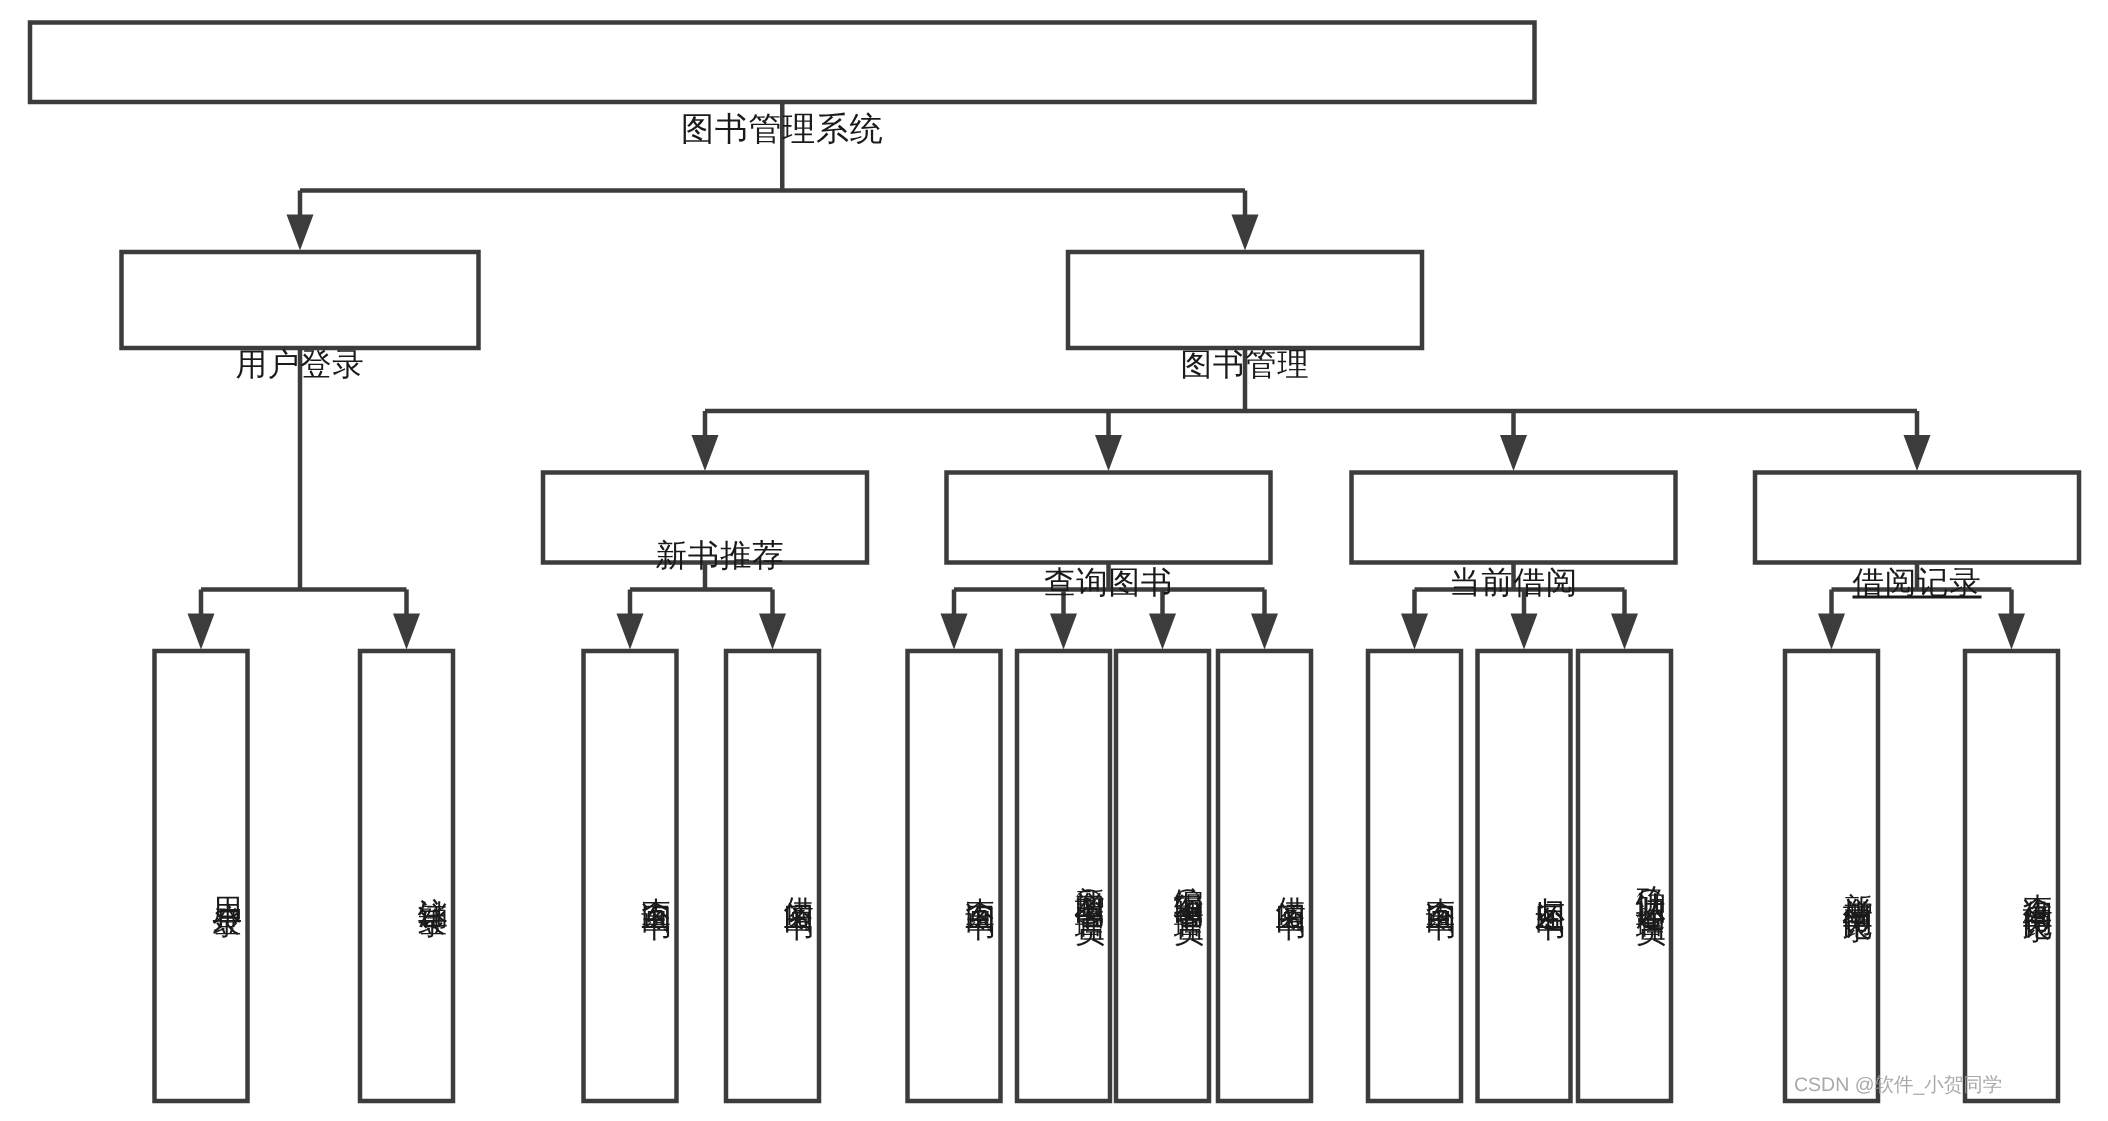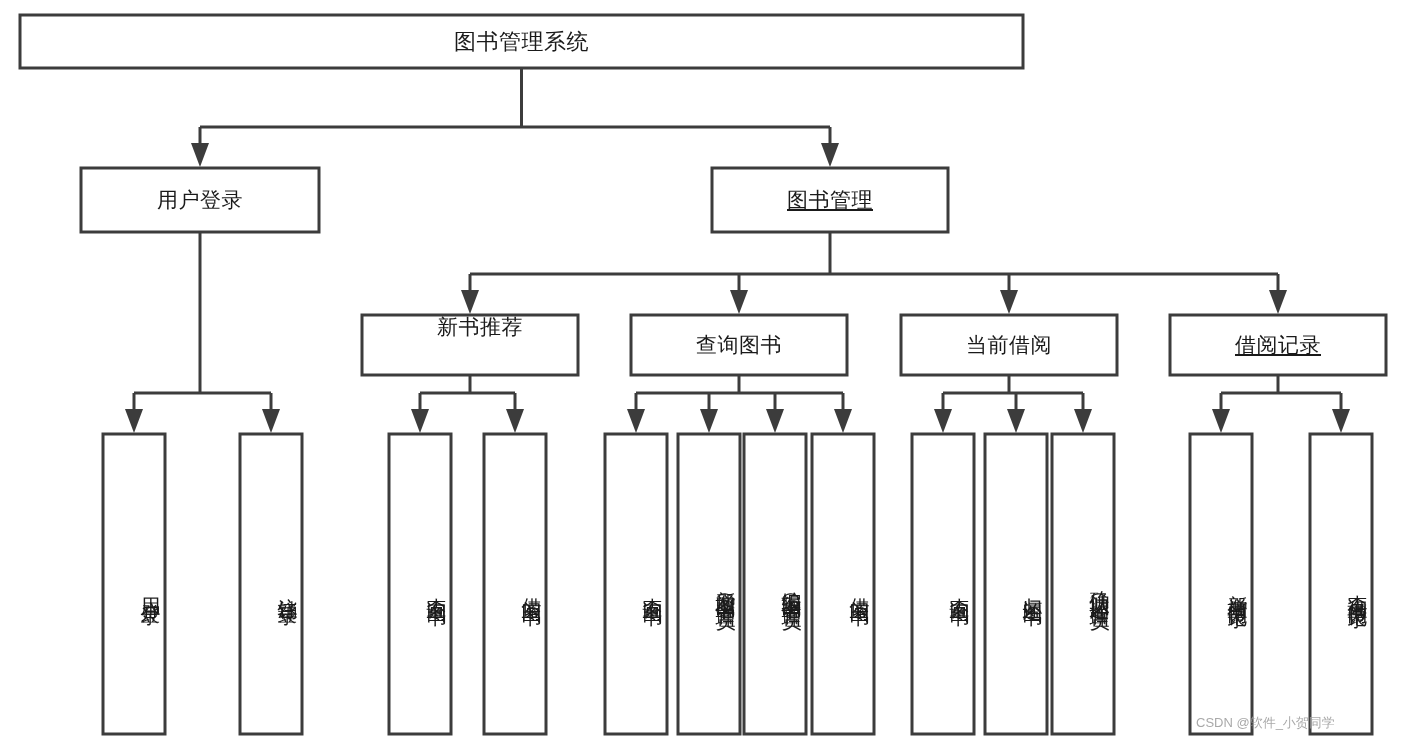--- a/index.html
+++ b/index.html
@@ -43,20 +43,21 @@
     align-items: center;
     justify-content: center;
     color: #1a1a1a;
     font-family: "Liberation Sans", "DejaVu Sans", sans-serif;
     pointer-events: none;
   }
   .node-label.horiz {
     font-size: 21px;
     line-height: 1.15;
     letter-spacing: 0.5px;
+    margin-top: 44px;
   }
   .node-label.horiz.title {
     font-size: 22px;
   }
   .node-label.vert {
     writing-mode: vertical-rl;
     text-orientation: upright;
     font-size: 20px;
     letter-spacing: 3px;
     align-items: flex-start;
@@ -154,21 +155,21 @@
         <rect class="node-box" x="985" y="434" width="62" height="300"></rect>
         <rect class="node-box" x="1052" y="434" width="62" height="300"></rect>
         <rect class="node-box" x="1190" y="434" width="62" height="300"></rect>
         <rect class="node-box" x="1310" y="434" width="62" height="300"></rect>
       </g>
   </svg>
 
   <div id="label-layer">
       <div class="node-label horiz title" style="left: 20px; top: 15px; width: 1003px; height: 53px;">图书管理系统</div>
       <div class="node-label horiz" style="left: 81px; top: 168px; width: 238px; height: 64px;">用户登录</div>
-      <div class="node-label horiz" style="left: 712px; top: 168px; width: 236px; height: 64px; text-decoration: underline;">图书管理</div>
+      <div class="node-label horiz" style="left: 712px; top: 168px; width: 236px; height: 64px;">图书管理</div>
       <div class="node-label horiz" style="left: 362px; top: 297px; width: 236px; height: 60px; text-align: center;">新书推荐</div>
       <div class="node-label horiz" style="left: 631px; top: 315px; width: 216px; height: 60px;">查询图书</div>
       <div class="node-label horiz" style="left: 901px; top: 315px; width: 216px; height: 60px;">当前借阅</div>
       <div class="node-label horiz" style="left: 1170px; top: 315px; width: 216px; height: 60px; text-decoration: underline;">借阅记录</div>
       <div class="node-label vert" style="left: 103px; top: 434px; width: 62px; height: 300px;">用户登录</div>
       <div class="node-label vert" style="left: 240px; top: 434px; width: 62px; height: 300px;">注销登录</div>
       <div class="node-label vert" style="left: 389px; top: 434px; width: 62px; height: 300px;">查询图书</div>
       <div class="node-label vert" style="left: 484px; top: 434px; width: 62px; height: 300px;">借阅图书</div>
       <div class="node-label vert" style="left: 605px; top: 434px; width: 62px; height: 300px;">查询图书</div>
       <div class="node-label vert" style="left: 678px; top: 434px; width: 62px; height: 300px;">新增图书（管理员）</div>

